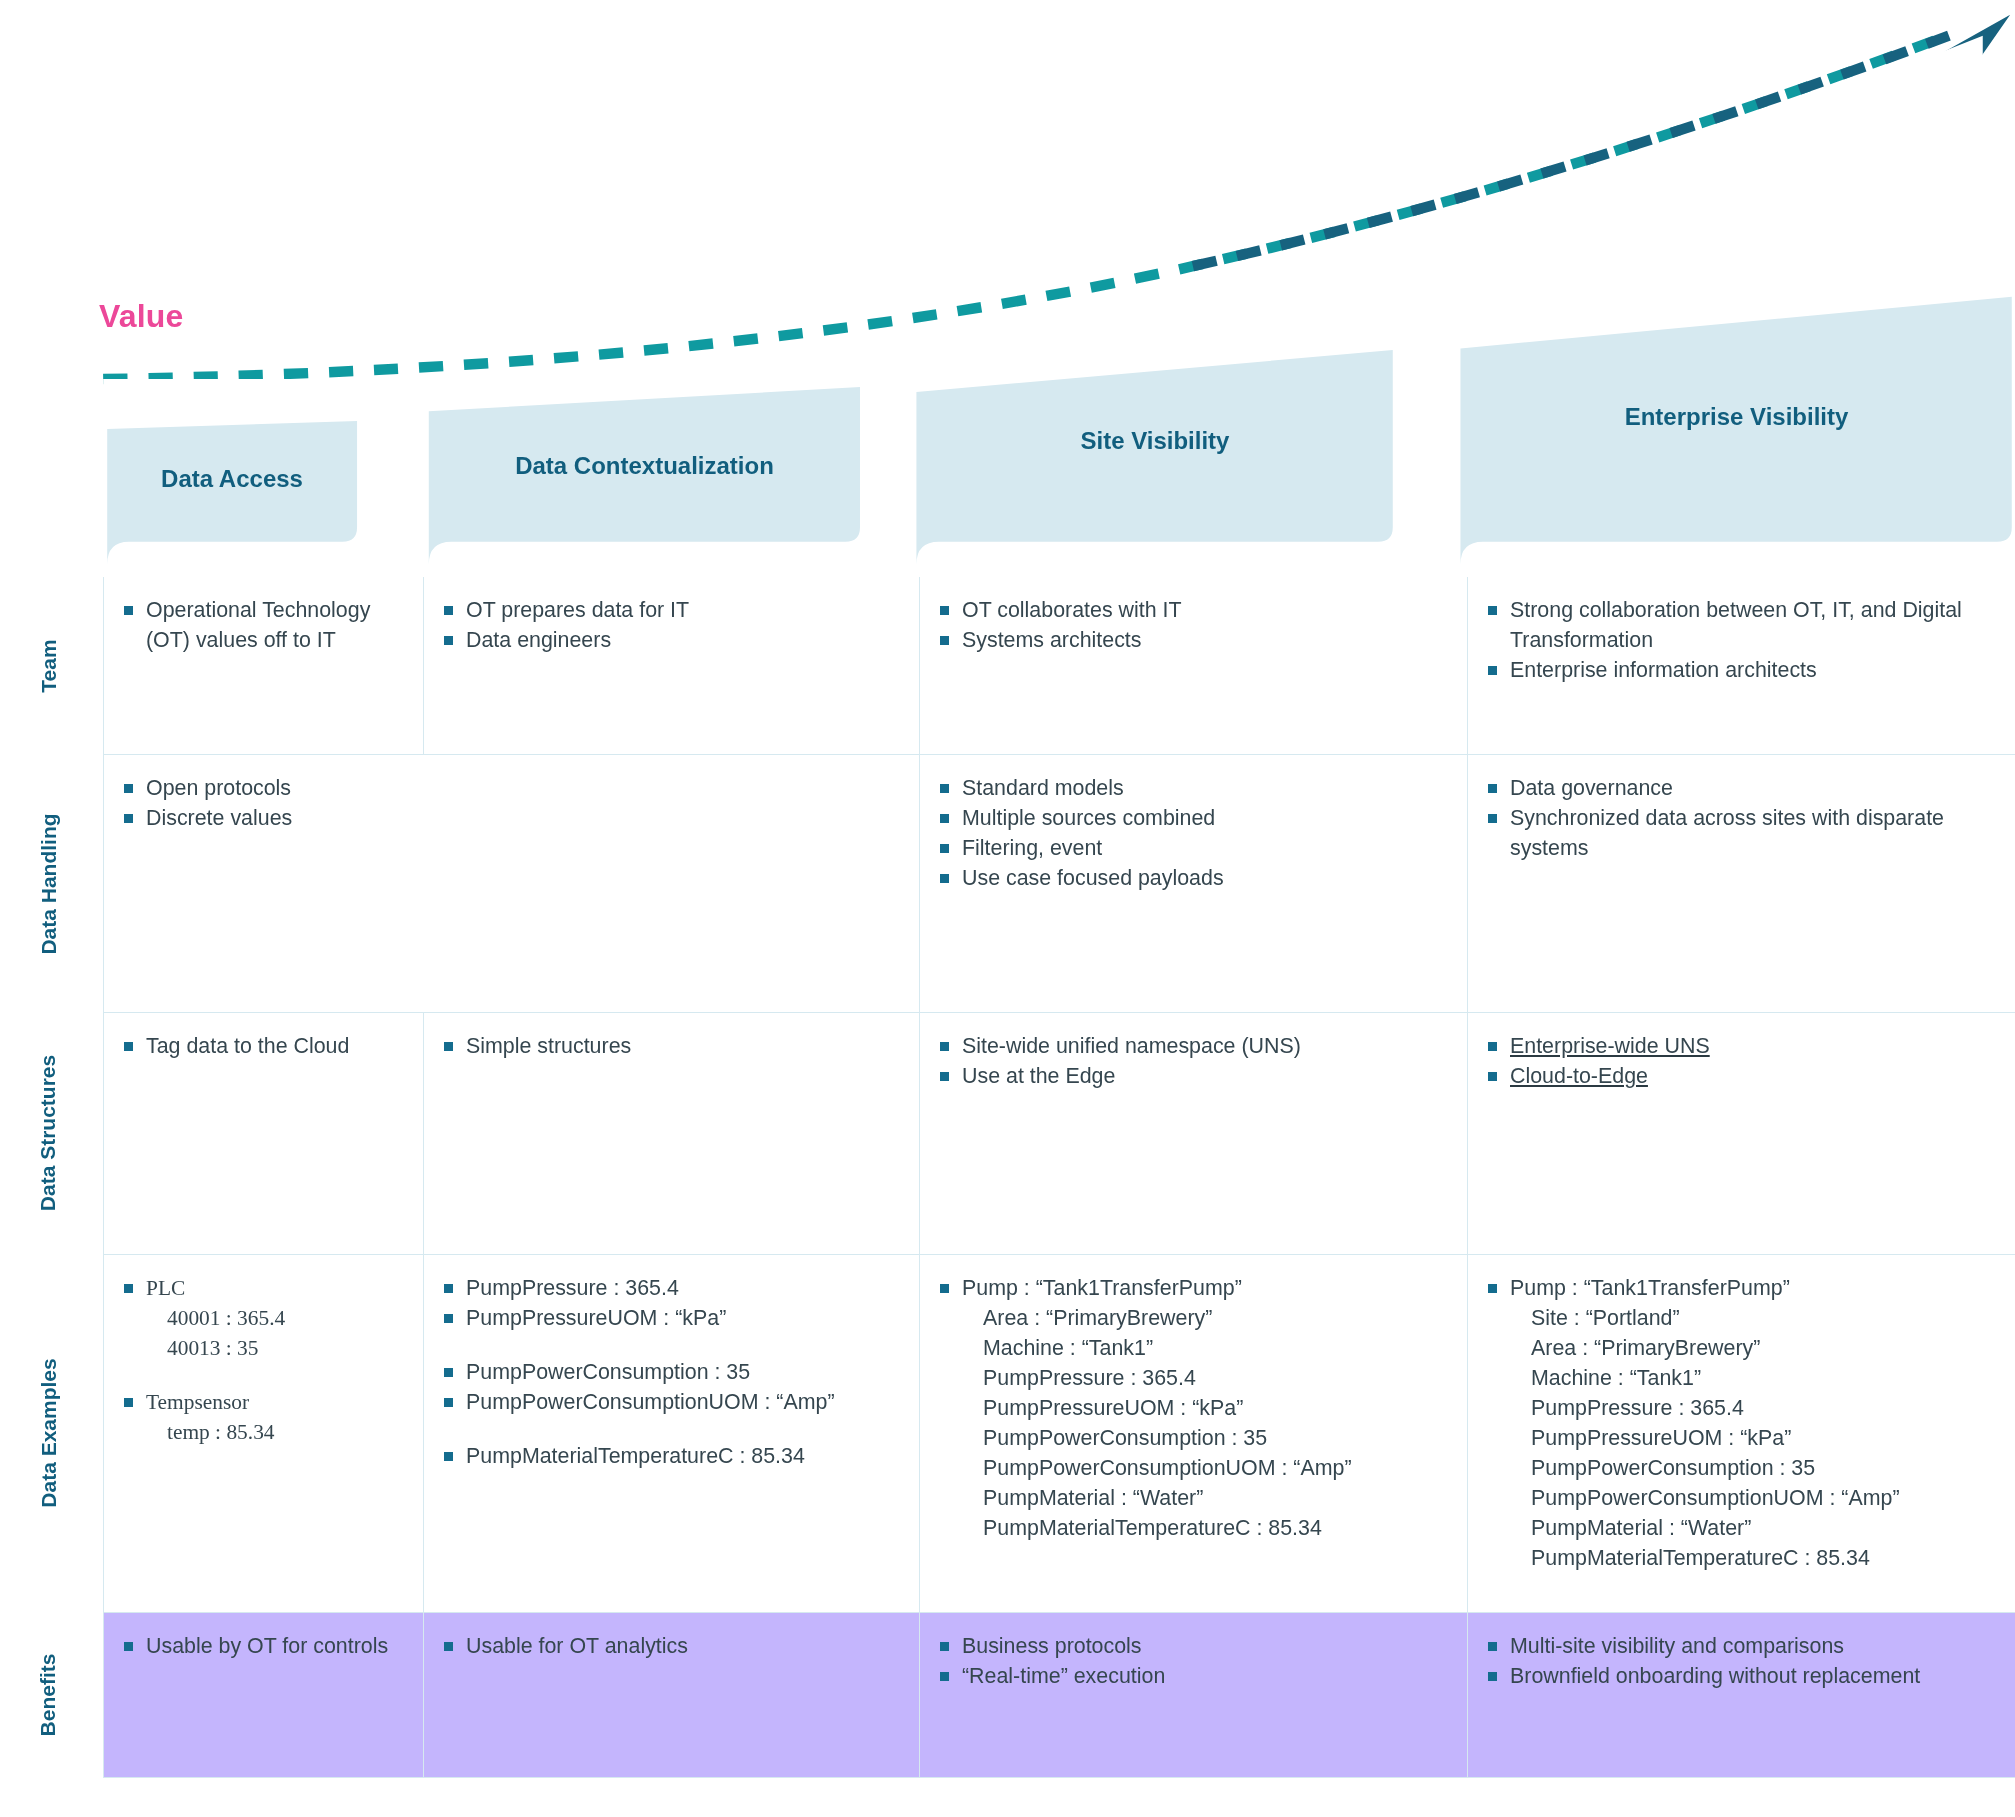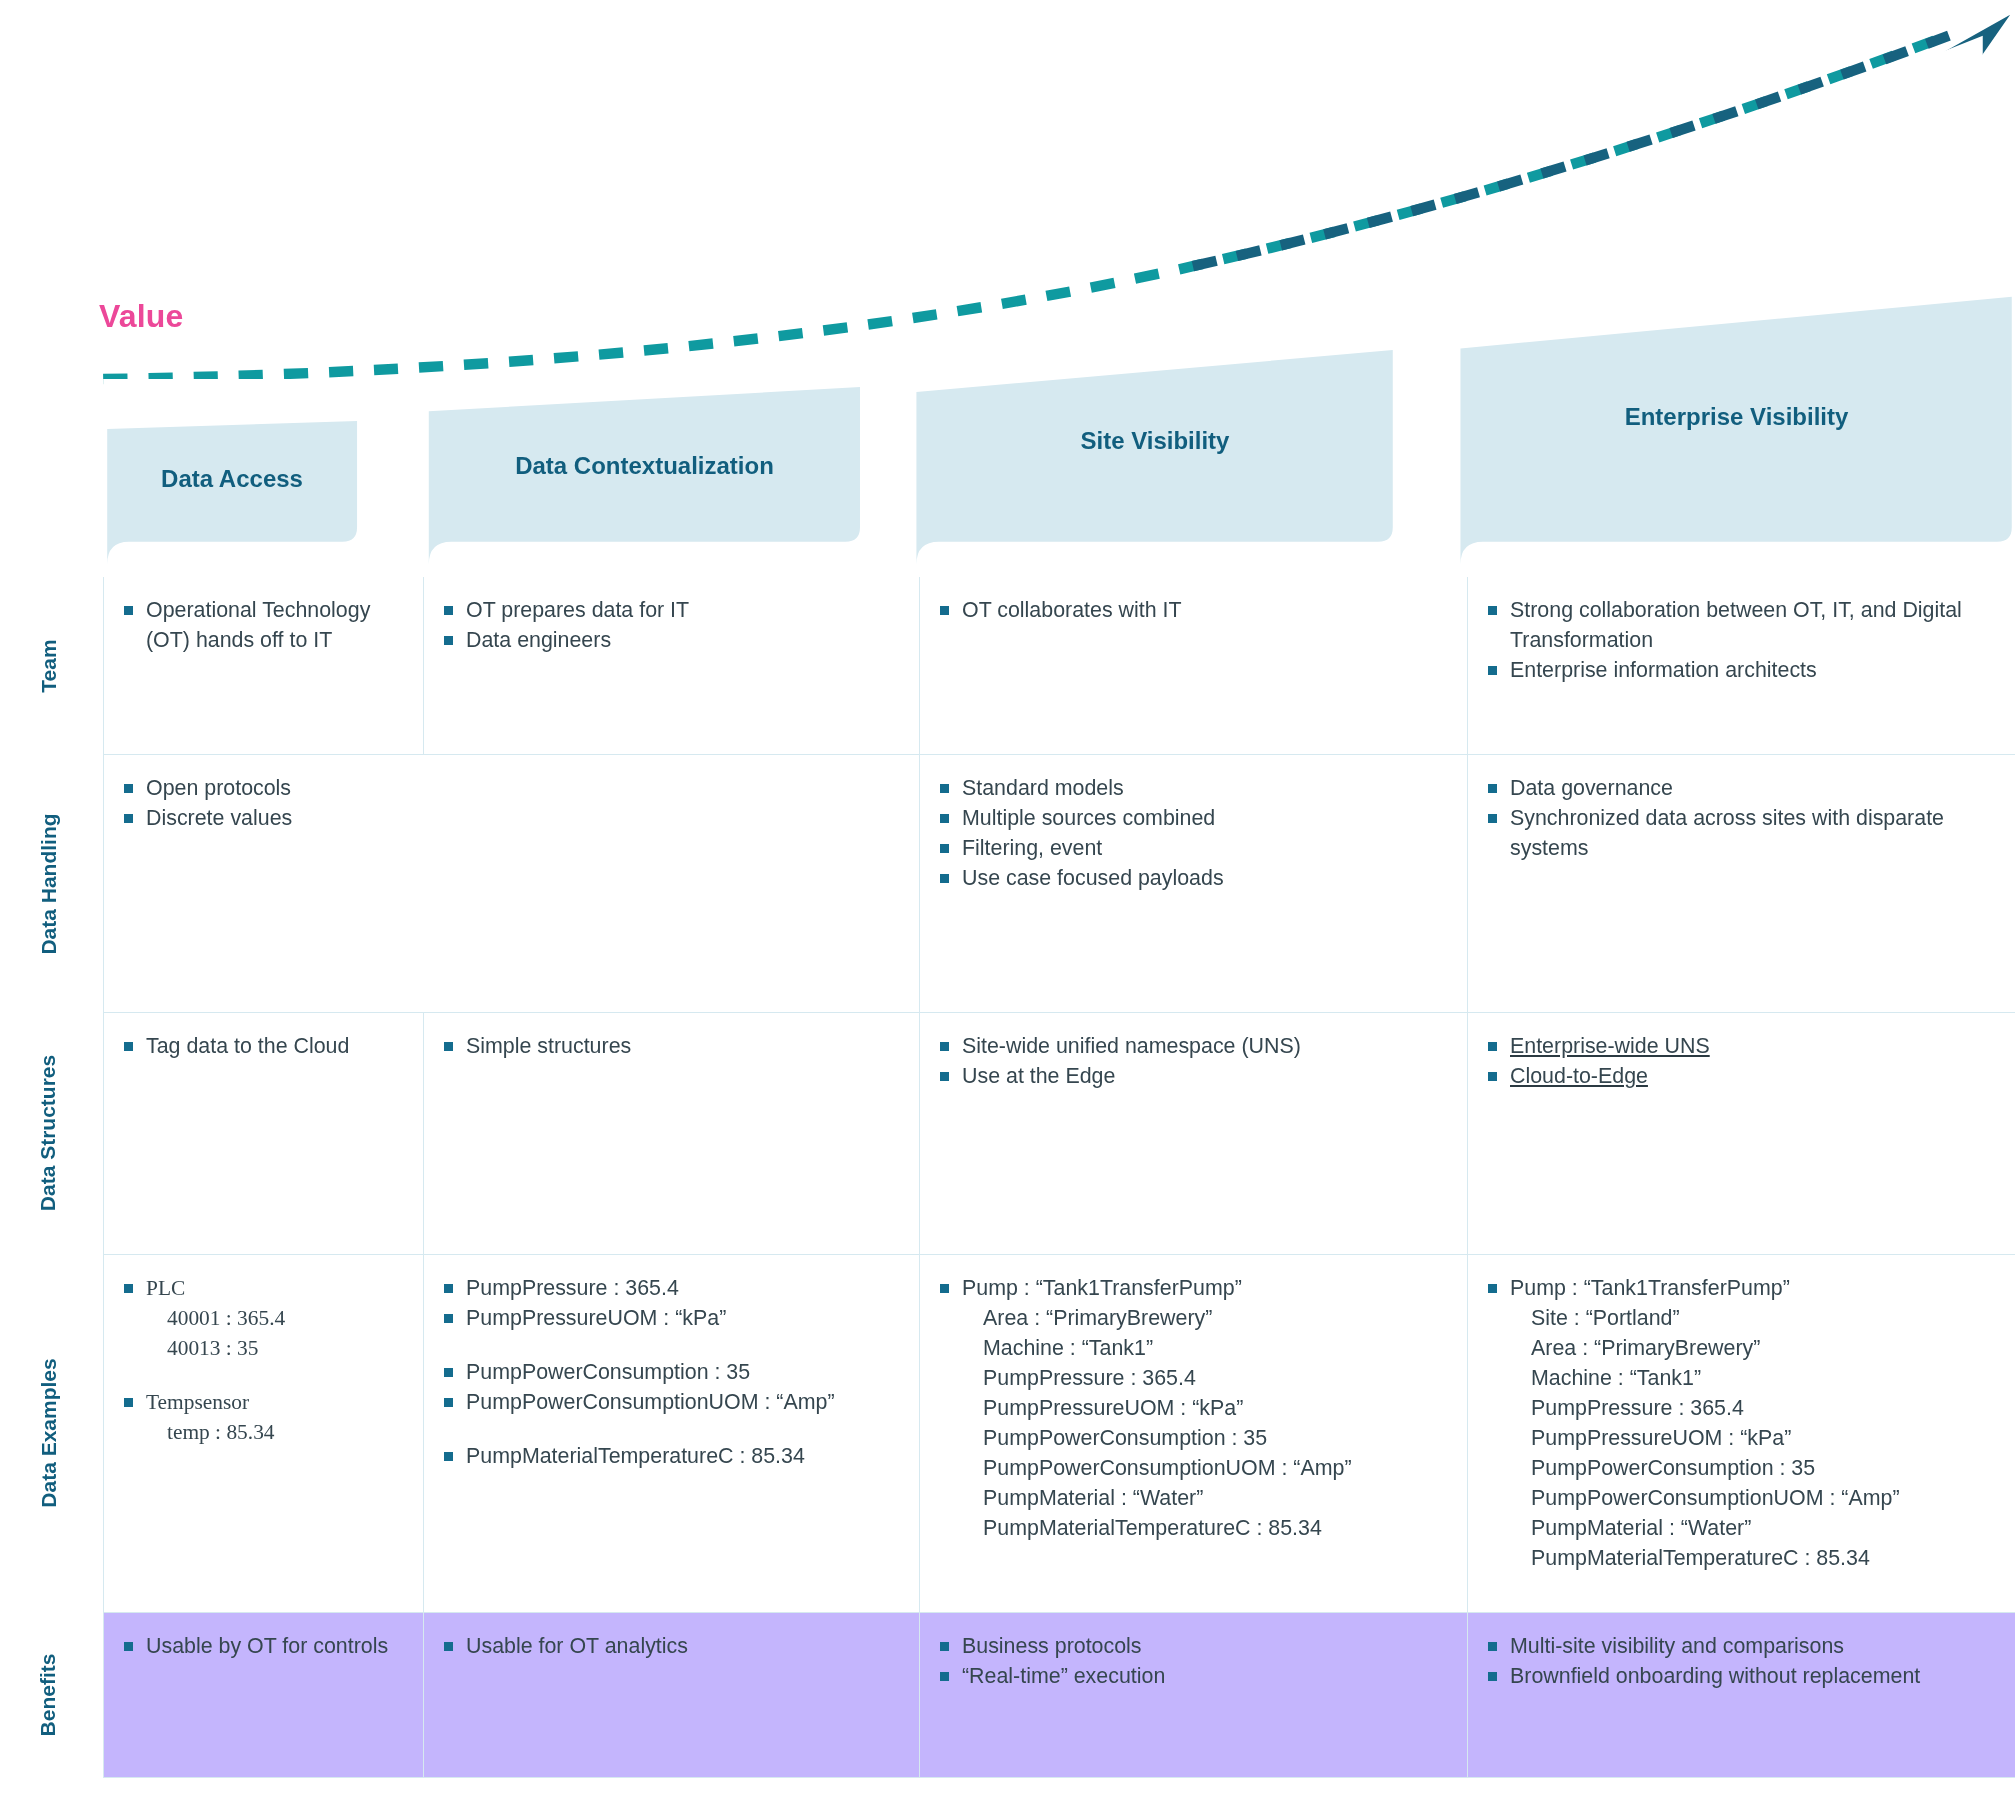--- a/index.html
+++ b/index.html
@@ -216,32 +216,33 @@
 </div>
 <div class="row-label" style="top:1612px; height:166px;">
   <span>Benefits</span>
 </div>
 
 <div id="matrix">
 
   <div class="row-band first" style="top:0px; height:177px;">
     <div class="cell c0" style="left:0px; width:320px;">
       <ul class="bullets">
-          <li>Operational Technology (OT) hands off to IT</li>
+          <li>Operational Technology (OT) values off to IT</li>
         </ul>
     </div>
     <div class="cell" style="left:320px; width:496px;">
       <ul class="bullets">
           <li>OT prepares data for IT</li>
           <li>Data engineers</li>
         </ul>
     </div>
     <div class="cell" style="left:816px; width:548px;">
       <ul class="bullets">
           <li>OT collaborates with IT</li>
+          <li>Systems architects</li>
         </ul>
     </div>
     <div class="cell" style="left:1364px; width:548px;">
       <ul class="bullets">
           <li>Strong collaboration between OT, IT, and Digital Transformation</li>
           <li>Enterprise information architects</li>
         </ul>
     </div>
   </div>
 

